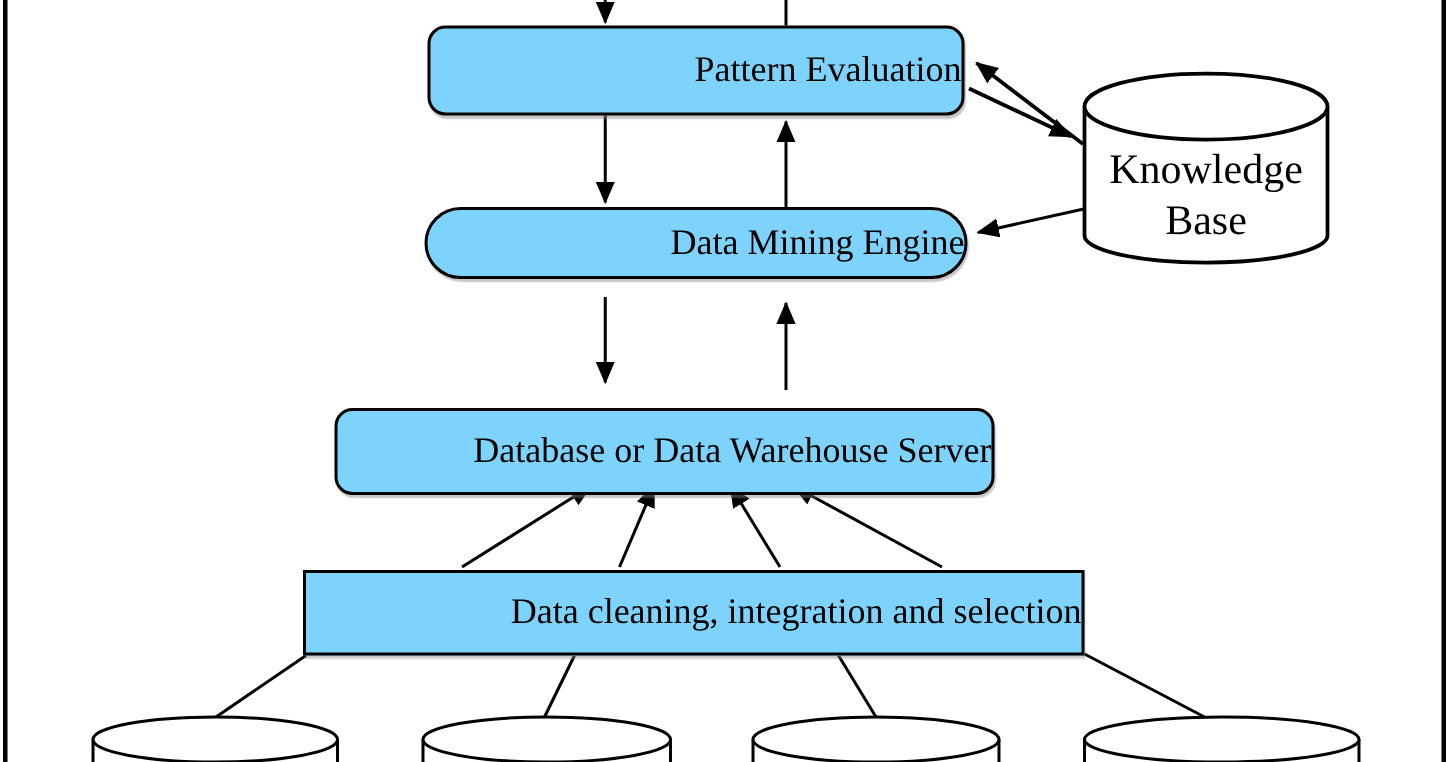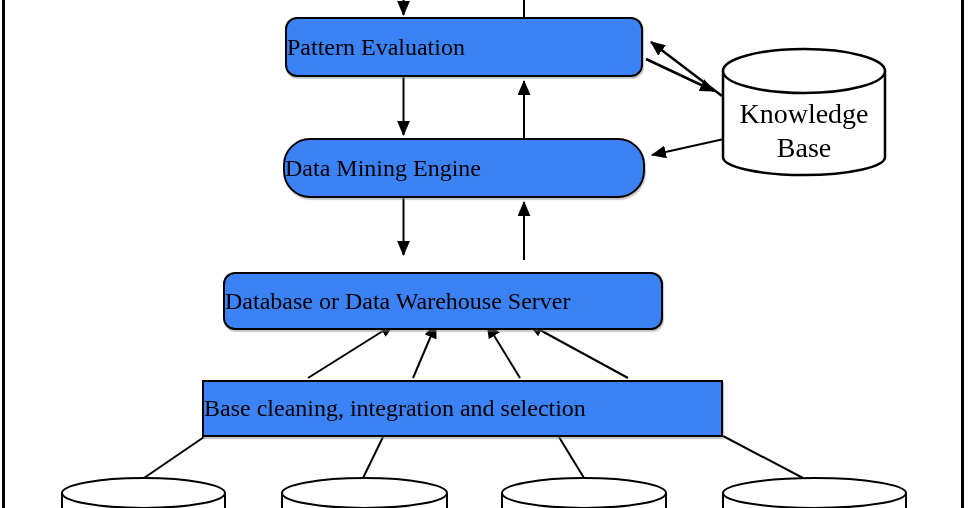--- a/index.html
+++ b/index.html
@@ -26,33 +26,33 @@
   .frame-border.left  { left: 2px; }
   .frame-border.right { left: 961px; }
   svg.wires {
     position: absolute;
     left: 0;
     top: 0;
   }
   .node {
     position: absolute;
     box-sizing: border-box;
-    background: #3b82f6;
+    background: #7dd3fc;
     border: 2px solid #000000;
     display: flex;
     align-items: center;
-    justify-content: flex-start;
+    justify-content: flex-end;
     font-size: 24px;
     line-height: 1.1;
     text-align: center;
     box-shadow: 1px 2px 1px rgba(130,130,130,0.45);
   }
   .node.rounded { border-radius: 12px; }
   .node.pe  { left: 285px; top: 17px;  width: 358px; height: 60px; }
-  .node.dme { left: 283px; top: 138px; width: 362px; height: 60px; border-radius: 27px; }
+  .node.dme { left: 283px; top: 138px; width: 362px; height: 48px; border-radius: 27px; }
   .node.srv { left: 223px; top: 272px; width: 440px; height: 58px; }
   .node.cln { left: 202px; top: 380px; width: 521px; height: 57px; border-radius: 0; }
   .kb-label {
     position: absolute;
     left: 723px;
     top: 97px;
     width: 162px;
     text-align: center;
     font-size: 28px;
     line-height: 1.23;
@@ -120,21 +120,21 @@
 
   <div class="node rounded dme">
     <span>Data Mining Engine</span>
   </div>
 
   <div class="node rounded srv">
     <span>Database or Data Warehouse Server</span>
   </div>
 
   <div class="node cln">
-    <span>Base cleaning, integration and selection</span>
+    <span>Data cleaning, integration and selection</span>
   </div>
 
   <div class="kb-label">
     <div>Knowledge</div>
     <div>Base</div>
   </div>
 
   <div class="frame-border left"></div>
   <div class="frame-border right"></div>
 

